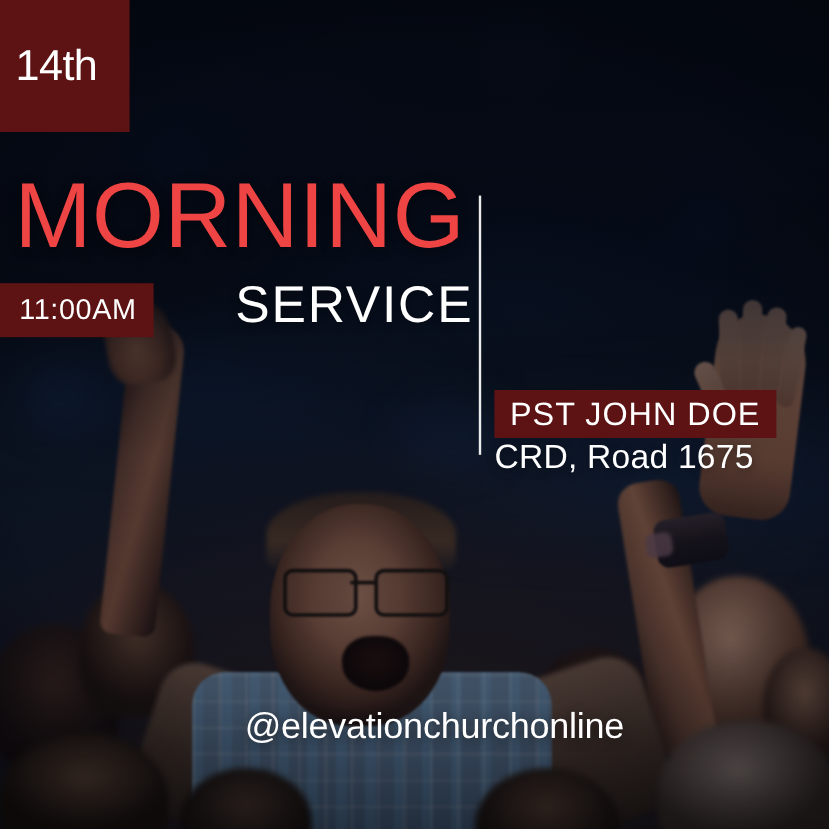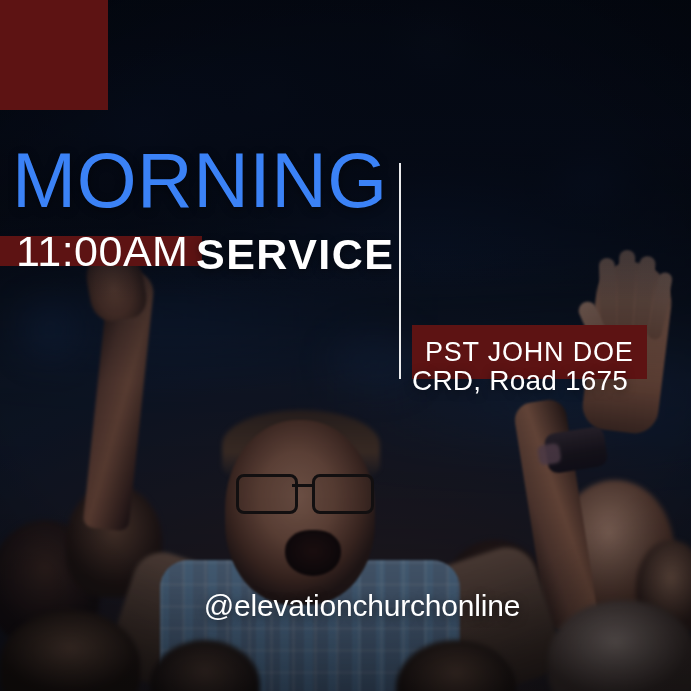--- a/index.html
+++ b/index.html
@@ -168,44 +168,44 @@
 
   .brand{
     position:absolute;left:0;right:0;top:30px;text-align:center;
     color:#f2f5f8;font-size:25px;letter-spacing:5.5px;font-weight:300;
     padding-left:12px;
     text-shadow:0 1px 6px rgba(0,0,0,.55);
   }
 
   .headline{
     position:absolute;left:12px;top:140px;
-    color:#3b82f6;font-size:77px;line-height:80px;font-weight:300;letter-spacing:.5px;
+    color:#ef4444;font-size:77px;line-height:80px;font-weight:300;letter-spacing:.5px;
     text-shadow:0 2px 10px rgba(0,0,0,.45);
   }
 
   .time-badge{
-    position:absolute;left:0;top:236px;height:30px;
+    position:absolute;left:0;top:236px;height:45px;
     background:#5d1313;color:#fff;
     display:flex;align-items:center;
     padding:0 14px 0 16px;box-sizing:border-box;
-    font-size:43px;line-height:33px;font-weight:400;letter-spacing:.5px;
+    font-size:24px;line-height:33px;font-weight:400;letter-spacing:.5px;
   }
   .service-word{
     position:absolute;left:196px;top:230px;
-    color:#ffffff;font-size:43px;line-height:48px;font-weight:700;letter-spacing:1.5px;
+    color:#ffffff;font-size:43px;line-height:48px;font-weight:400;letter-spacing:1.5px;
     text-shadow:0 2px 8px rgba(0,0,0,.45);
   }
 
   .divider{
     position:absolute;left:399px;top:163px;width:2px;height:216px;
     background:rgba(255,255,255,.92);
   }
 
   .pastor-badge{
-    position:absolute;left:412px;top:325px;height:54px;
+    position:absolute;left:412px;top:325px;height:40px;
     background:#5d1313;color:#fff;
     display:flex;align-items:center;padding:0 13px;box-sizing:border-box;
     font-size:27px;line-height:27px;letter-spacing:.8px;font-weight:400;
   }
   .pastor-address{
     position:absolute;left:412px;top:364px;
     color:#ffffff;font-size:28px;line-height:34px;font-weight:400;letter-spacing:.2px;
     text-shadow:0 2px 8px rgba(0,0,0,.5);
   }
 
@@ -273,20 +273,21 @@
 
     <div class="tint"></div>
     <div class="grade"></div>
     <div class="top-dark"></div>
     <div class="vignette"></div>
   </div>
 
   <div class="content">
 
     <div class="date-badge">
+      <span class="d-line">14th</span>
     </div>
 
 
     <div class="headline">MORNING</div>
 
     <div class="time-badge">11:00AM</div>
     <div class="service-word">SERVICE</div>
 
     <div class="divider"></div>
 

